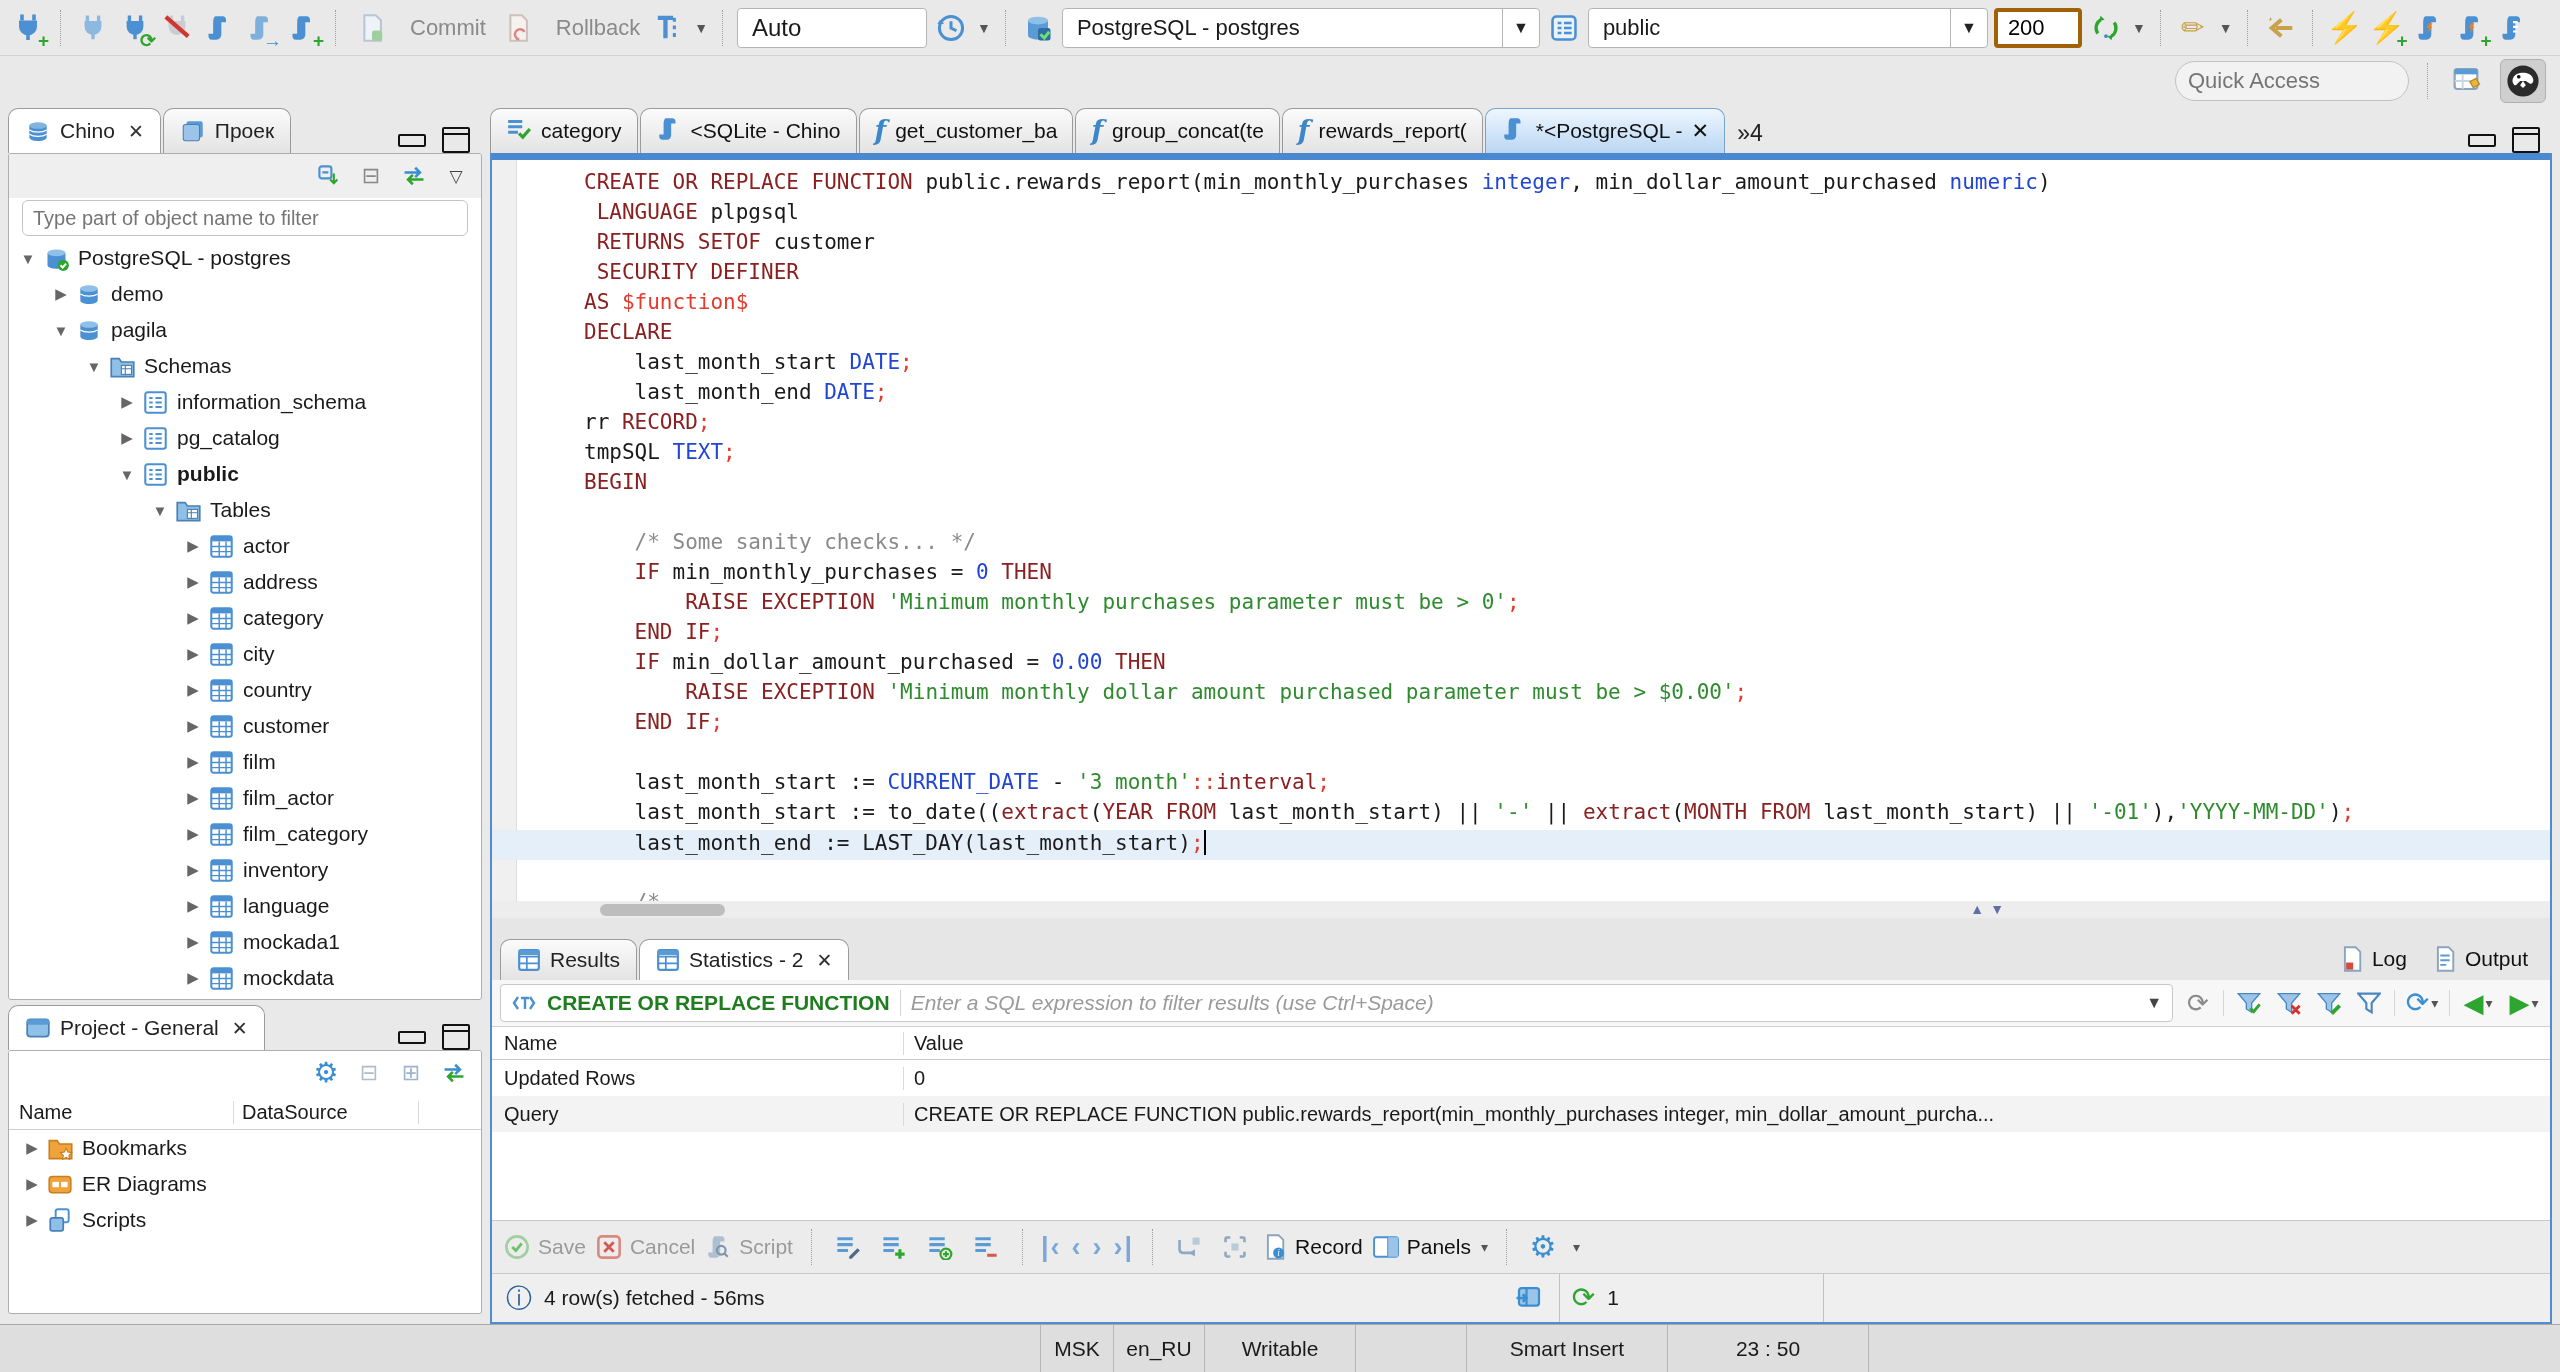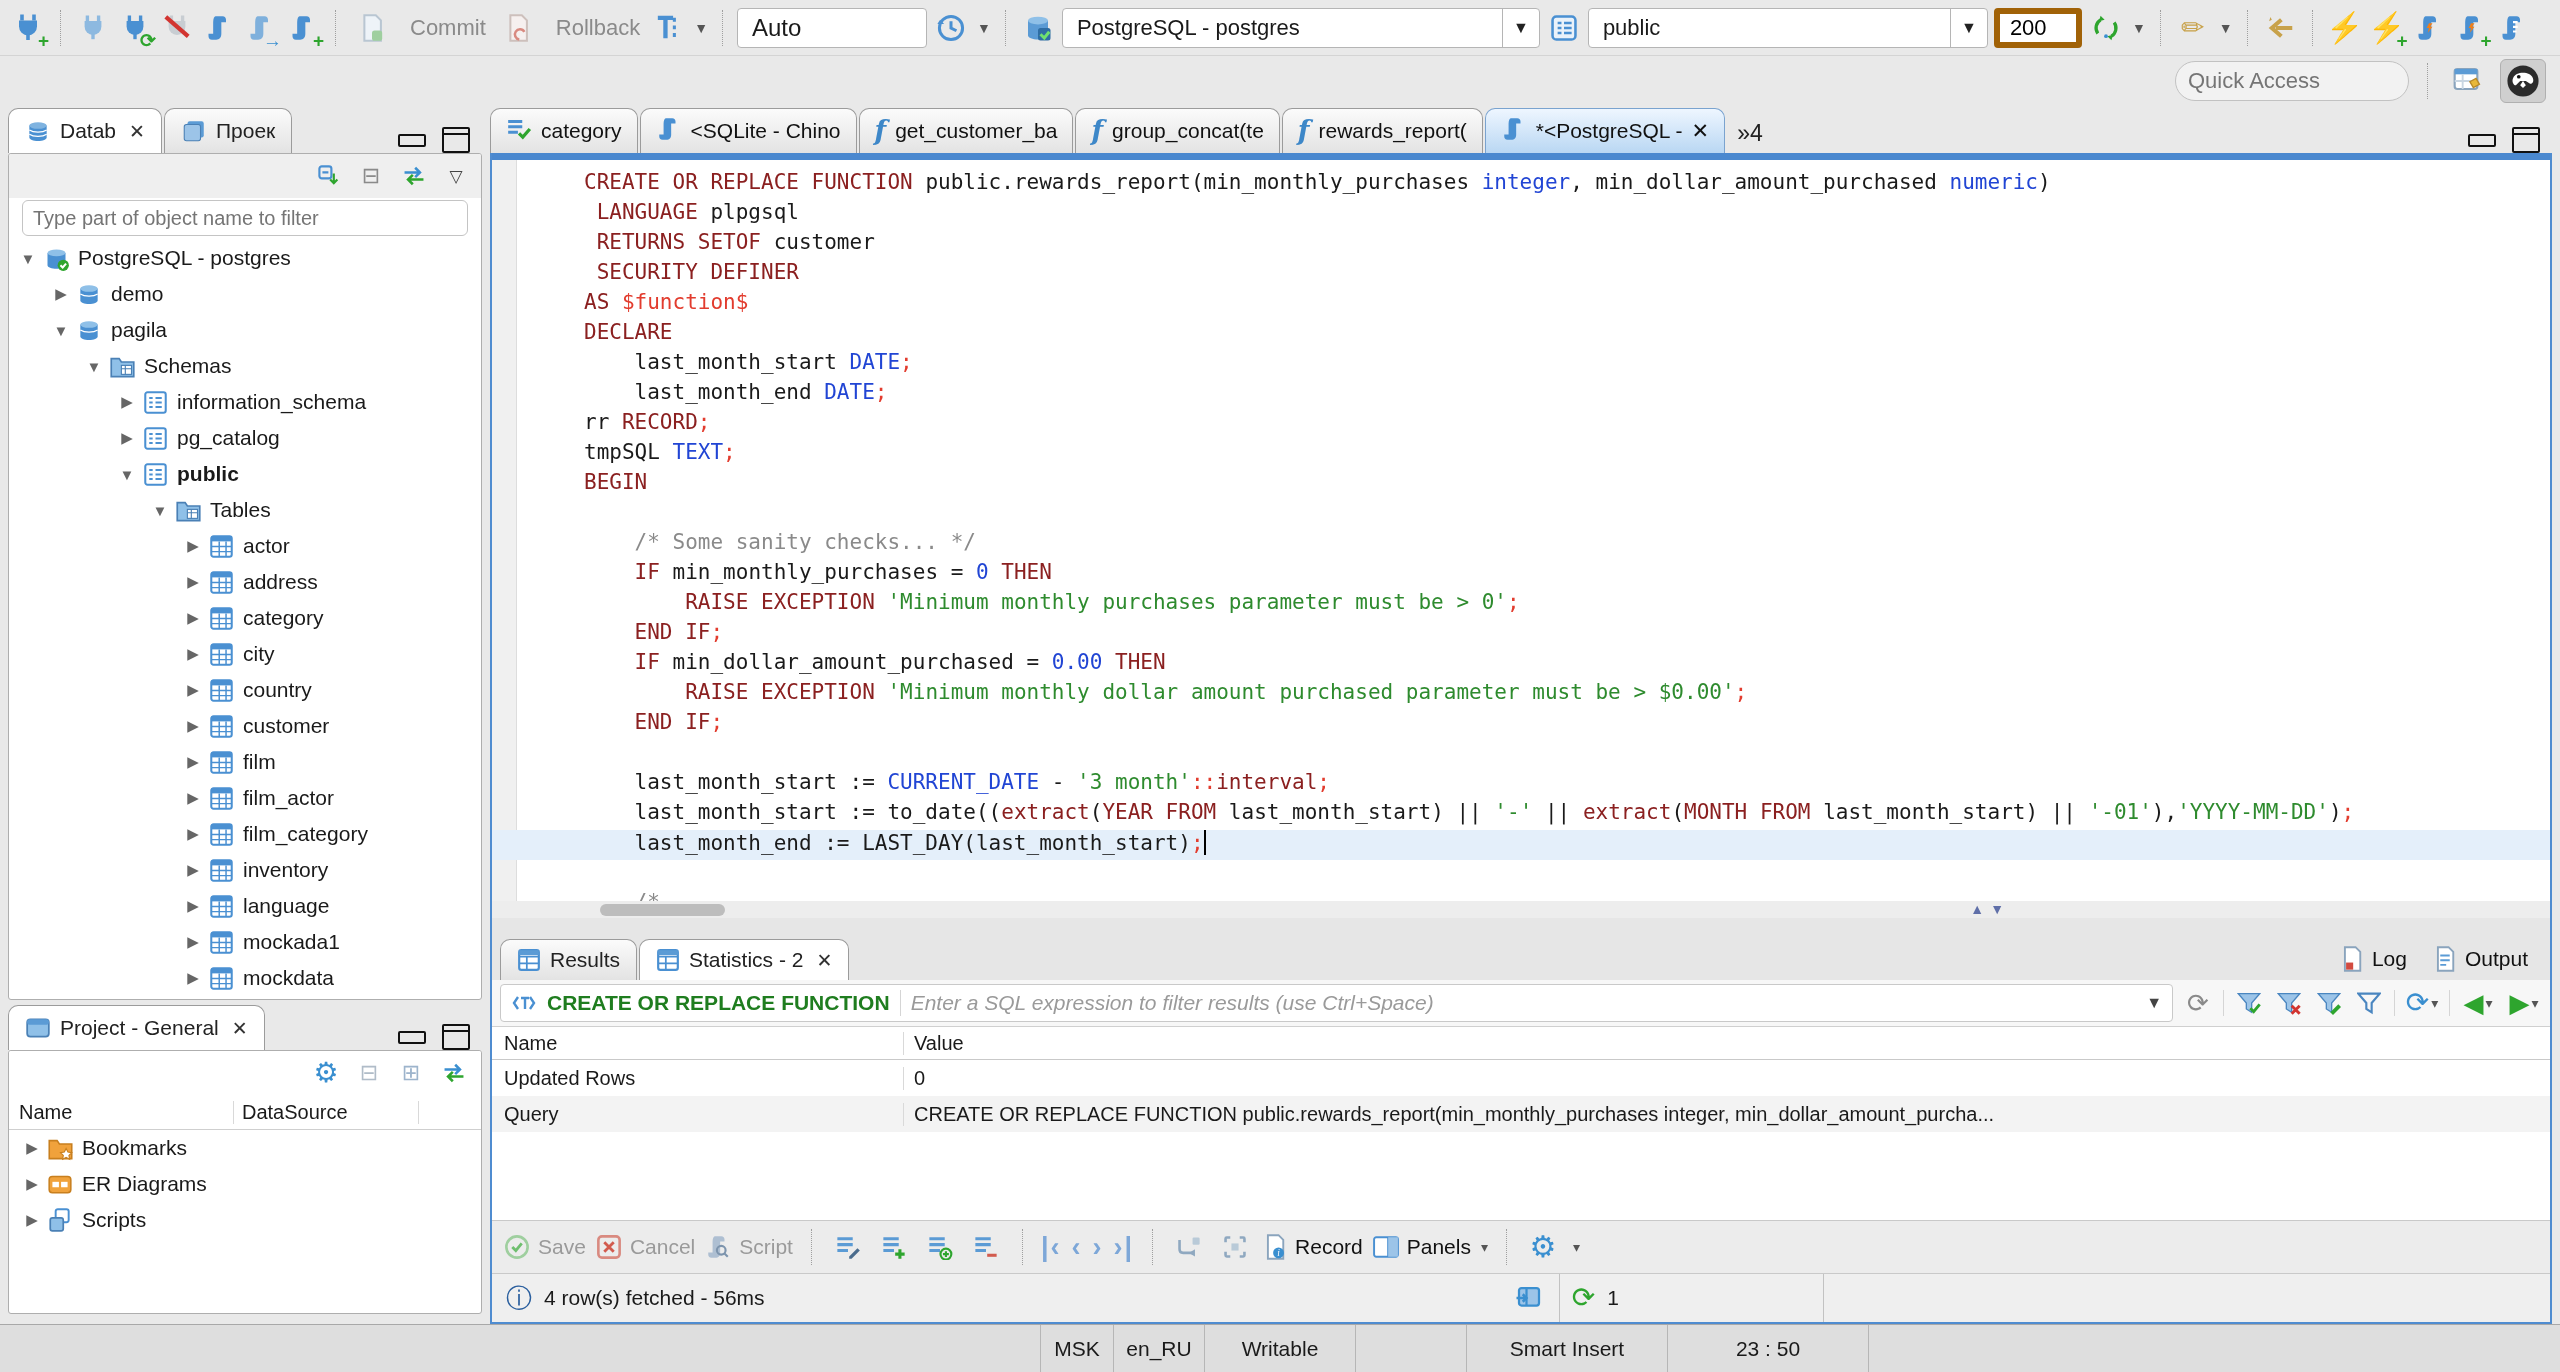--- a/index.html
+++ b/index.html
@@ -9,21 +9,21 @@
   #toolbar1{left:0;top:0;width:2560px;height:56px;display:flex;align-items:center;padding:0 10px;box-sizing:border-box;gap:6px;border-bottom:1px solid #d4d4d4}
   .vsep{border-left:1px dotted #9f9f9f;height:36px;margin:0 8px}
   .tbtn{display:inline-flex;align-items:center;gap:20px;height:44px;padding:0 4px;border-radius:5px;font-size:22px;color:#8a8a8a}
   .ic{display:inline-flex;align-items:center;justify-content:center;width:36px;height:36px;position:relative}
   .ic svg{display:block}
   .badge{position:absolute;right:-3px;bottom:-4px;font-size:19px;font-weight:bold;line-height:1}
   .dd{font-size:14px;color:#555;margin-left:2px}
   .combo{display:inline-flex;align-items:center;background:#fff;border:1px solid #b5b5b5;height:40px;border-radius:4px;font-size:22px;box-sizing:border-box}
   .combo .val{padding:0 14px;white-space:nowrap;overflow:hidden}
   .combo .ddbox{width:36px;align-self:stretch;border-left:1px solid #b5b5b5;display:flex;align-items:center;justify-content:center;font-size:16px;color:#222}
-  .numinput{width:88px;height:40px;border:6px solid #a16207;border-radius:4px;font-size:22px;padding:0 10px;box-sizing:border-box;font-family:"Liberation Sans",sans-serif}
+  .numinput{width:88px;height:40px;border:4px solid #a16207;border-radius:4px;font-size:22px;padding:0 10px;box-sizing:border-box;font-family:"Liberation Sans",sans-serif}
   #toolbar2{left:0;top:56px;width:2560px;height:50px;display:flex;align-items:center;justify-content:flex-end;padding:0 14px;box-sizing:border-box;gap:10px}
   #quick-access{width:208px;height:38px;border:1px solid #c2c2c2;border-radius:20px;font-size:22px;color:#0f766e;padding:0 12px;background:#f2f2f2;font-family:"Liberation Sans",sans-serif}
   .persp{width:44px;height:42px;display:flex;align-items:center;justify-content:center;border-radius:6px}
   .persp.active{background:#cfcfcf;border:1px solid #b0b0b0}
   
   .tabstrip{display:flex;align-items:flex-end;height:48px;gap:2px}
   .tab{height:44px;display:inline-flex;align-items:center;gap:9px;padding:0 16px;border:1px solid #9b9b9b;border-bottom:none;border-radius:10px 10px 0 0;background:linear-gradient(#fbfbfb,#e3e3e3);font-size:21px;color:#222;white-space:nowrap}
   .tab.active{background:#fff}
   .tab .x{font-size:19px;color:#333;margin-left:4px}
   .minmax{display:flex;gap:16px;align-items:center;margin-left:auto;padding:0 12px}
@@ -276,21 +276,21 @@
 </div>
 
 <div id="nav-panel" class="abs">
   <div class="tabstrip">
     <span class="tab active">
       <svg width="26" height="26" viewBox="0 0 24 24">
           <path d="M4 7v11c0 1.8 3.6 3.2 8 3.2s8-1.4 8-3.2V7z" fill="#4a90d2"></path>
           <ellipse cx="12" cy="7" rx="8" ry="3" fill="#7fb3e0"></ellipse>
           <path d="M4 11c2 1.4 4.7 2 8 2s6-.6 8-2M4 15c2 1.4 4.7 2 8 2s6-.6 8-2" stroke="#fff" stroke-width="1.2" fill="none"></path>
         </svg>
-      <span>Datab</span>
+      <span>Chino</span>
       <span class="x">✕</span>
     </span>
     <span class="tab">
       <svg width="26" height="26" viewBox="0 0 24 24">
           <rect x="6" y="3" width="15" height="15" rx="2" fill="#5b9bd5"></rect>
           <rect x="3" y="6" width="15" height="15" rx="2" fill="#9cc4e8" stroke="#4a80b5"></rect>
         </svg>
       <span>Проек</span>
     </span>
     <span class="minmax">

